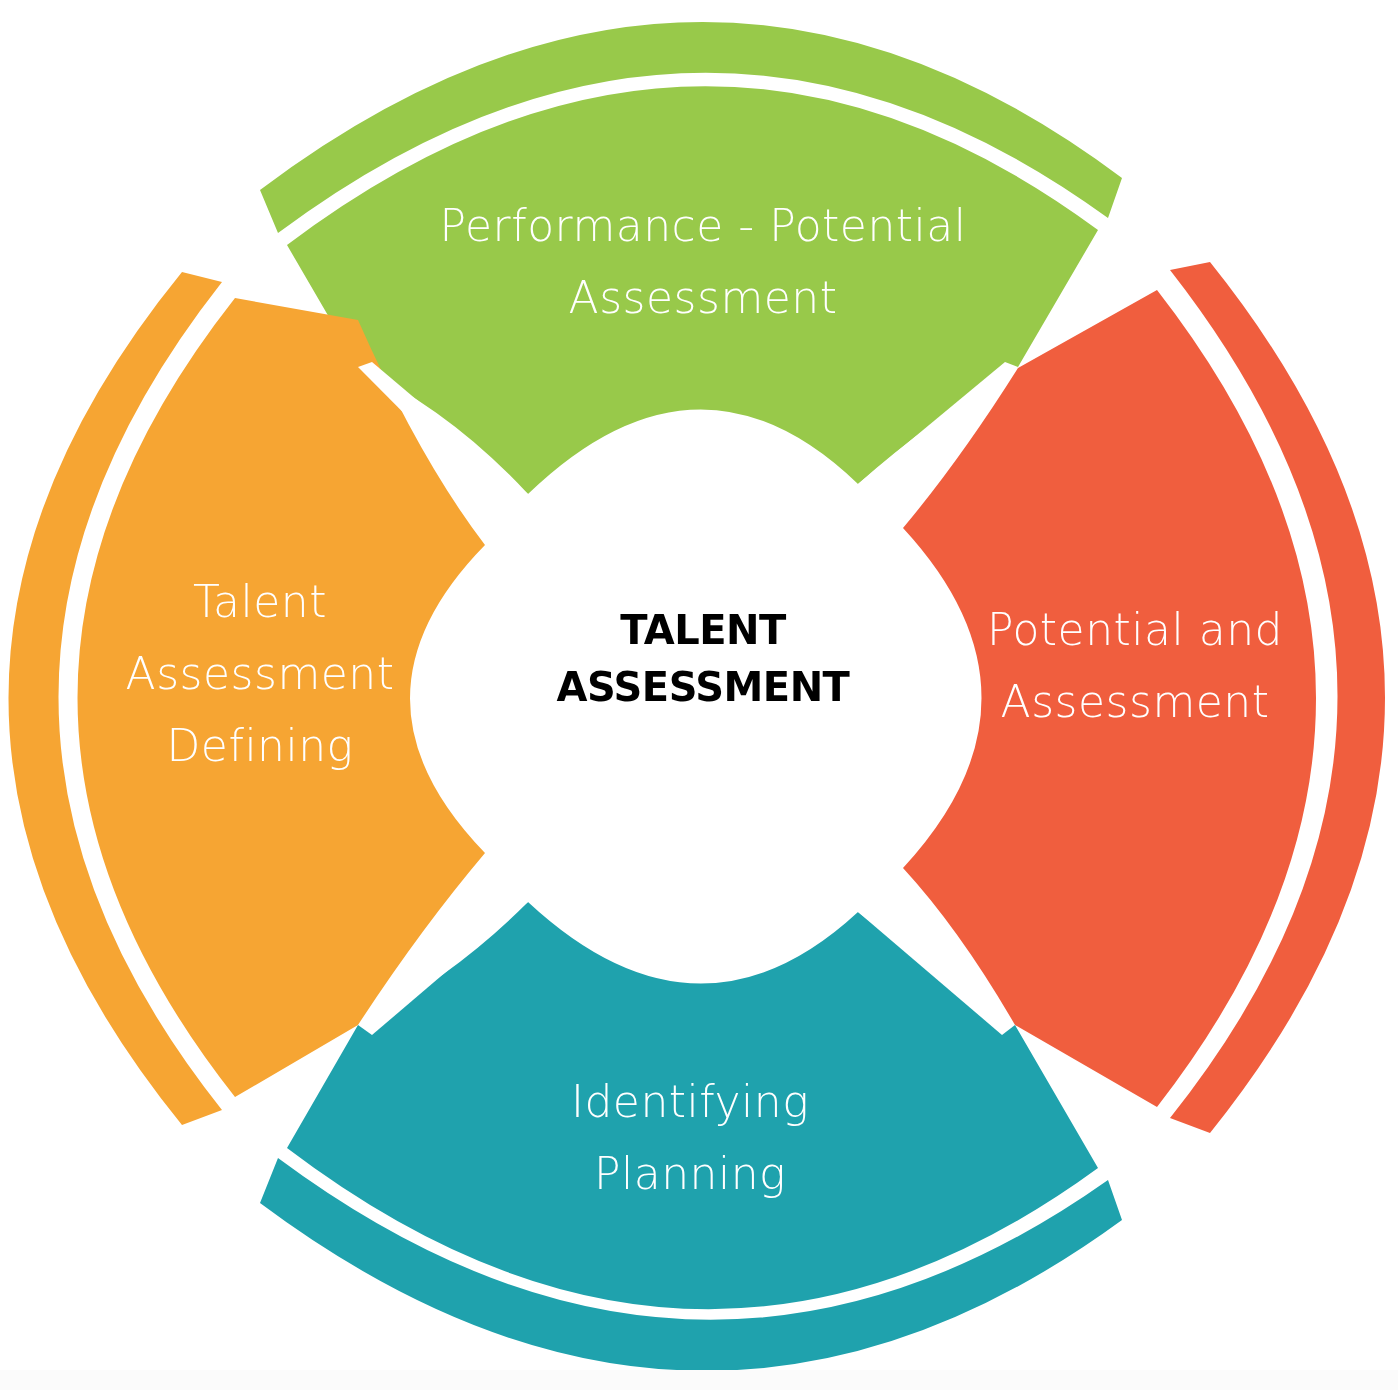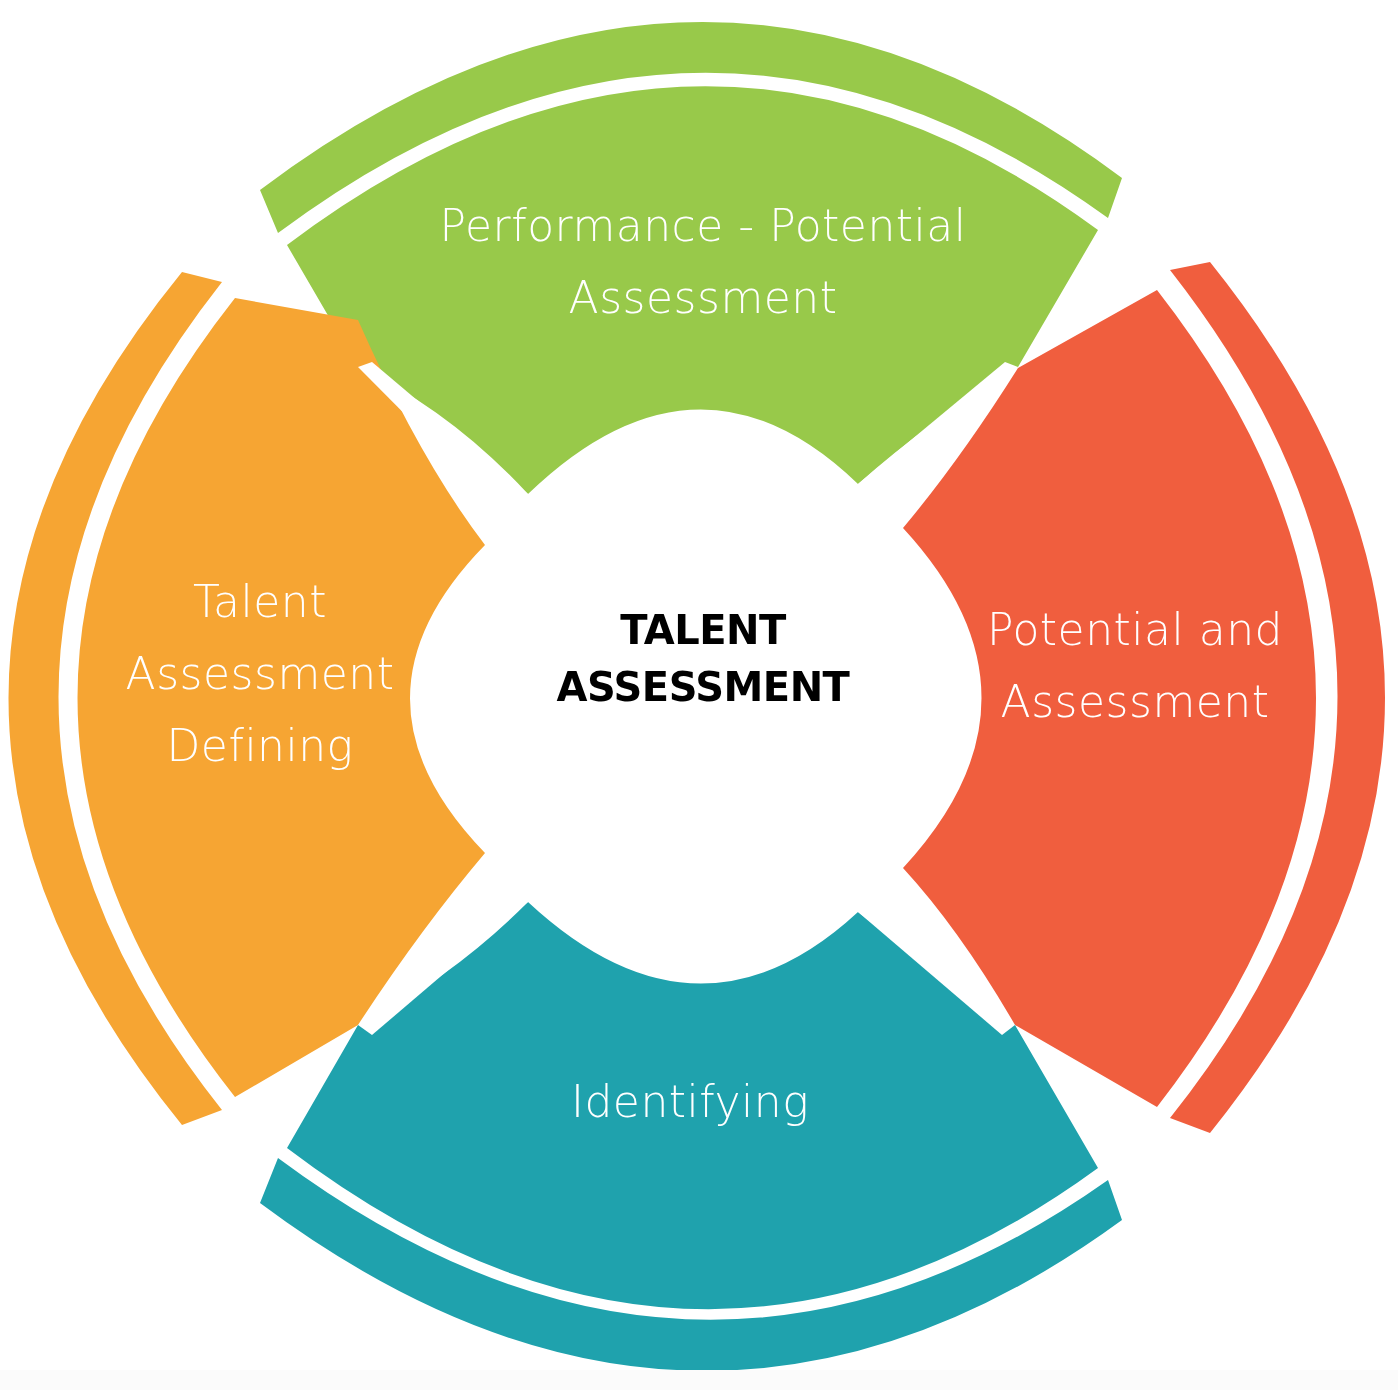--- a/index.html
+++ b/index.html
@@ -75,20 +75,21 @@
     <div>Assessment</div>
   </div>
 
   <div class="seg-label" style="left:960px; top:594px; width:350px;">
     <div>Potential and</div>
     <div>Assessment</div>
   </div>
 
   <div class="seg-label" style="left:490px; top:1066px; width:400px;">
     <div>Identifying</div>
+    <div>Planning</div>
   </div>
 
   <div class="seg-label" style="left:100px; top:566px; width:320px;">
     <div>Talent</div>
     <div>Assessment</div>
     <div>Defining</div>
   </div>
 
   <div class="hub-title">
     <span>TALENT</span>

